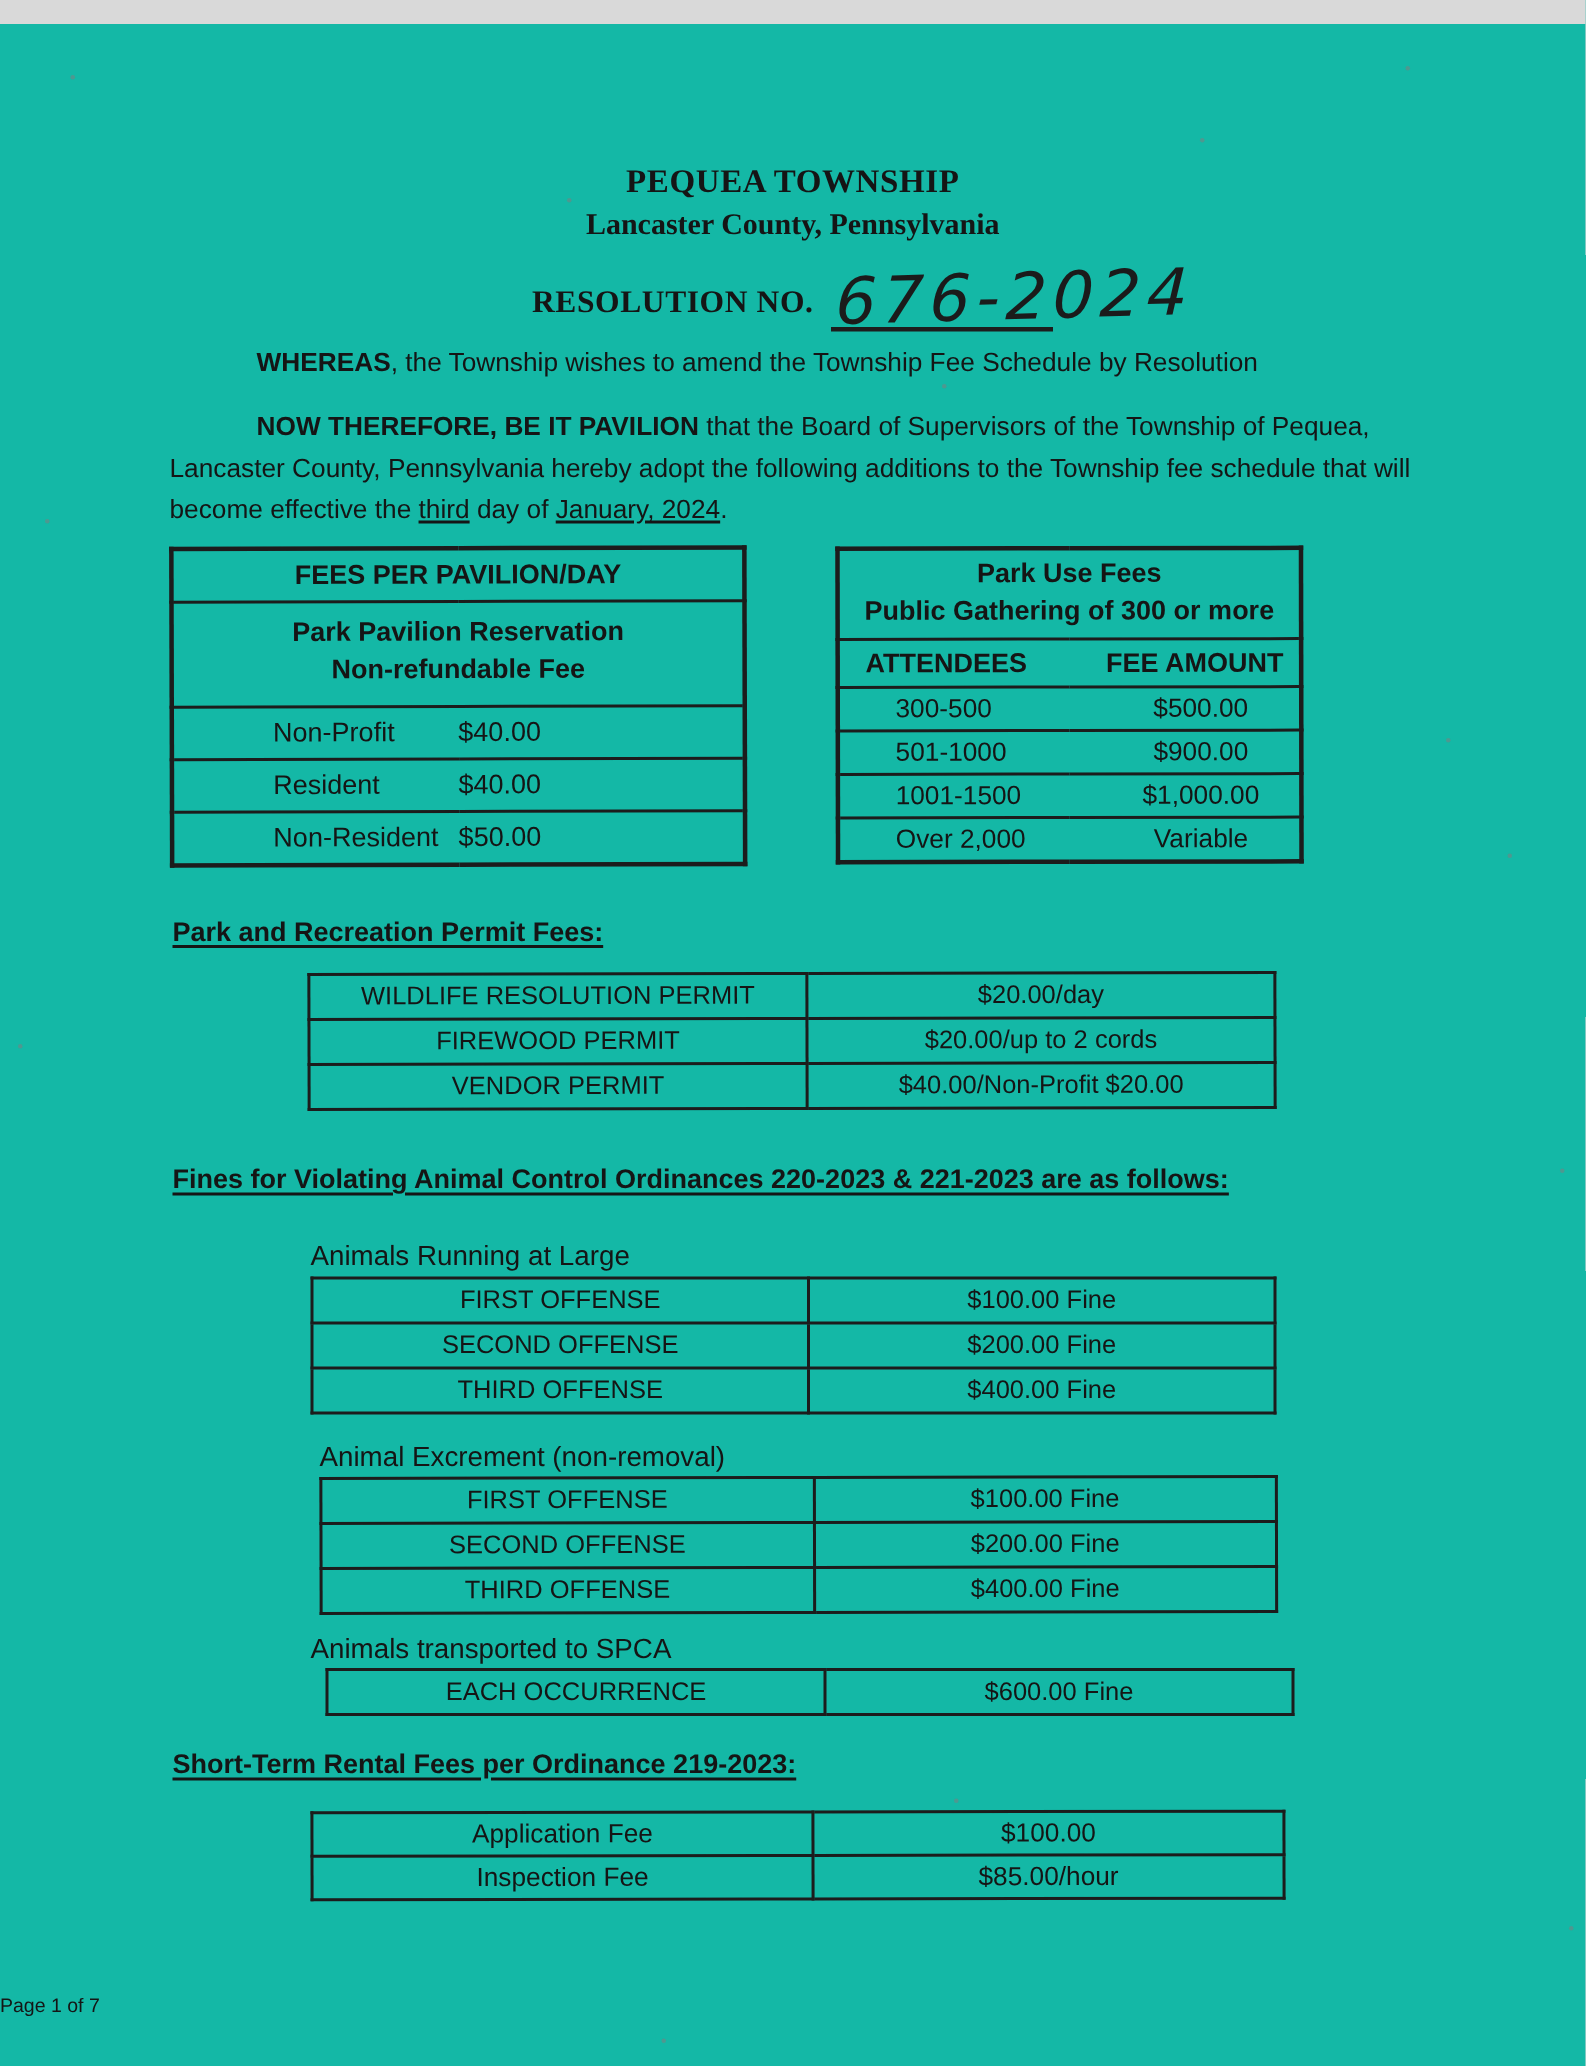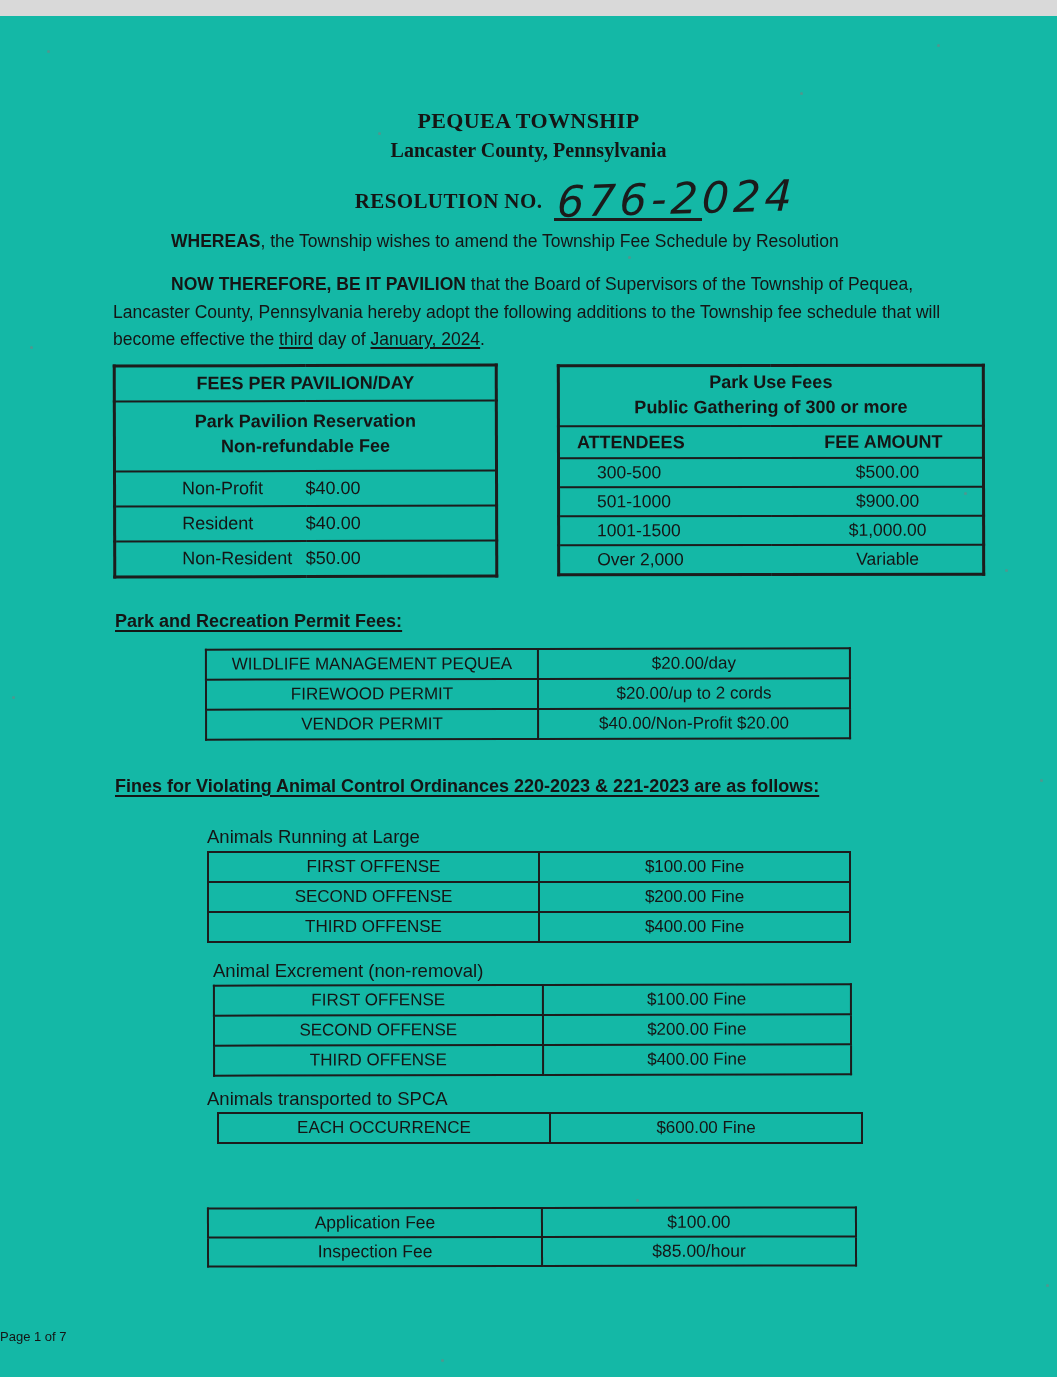--- a/index.html
+++ b/index.html
@@ -51,21 +51,21 @@
   
   .tbl{border:3px solid #1c1c1c;}
   .tbl tr{border-bottom:2.5px solid #1c1c1c;}
   .tbl td{padding:0;font-size:18px;}
   .tcap{text-align:center;font-weight:bold;line-height:25px;}
   .tsub{text-align:center;font-weight:bold;height:33px;}
   .tbl-pavilion{left:113px;top:348px;width:385px;transform:rotate(-.15deg);}
   .tbl-pavilion .tcap{padding:7px 0 11px;}
   .tbl-pavilion .lbl{padding-left:66px;height:33px;}
   .tbl-pavilion .val{width:115px;}
-  .tbl-parkuse{left:557px;top:348px;width:428px;transform:rotate(-.1deg);}
+  .tbl-parkuse{left:557px;top:348px;width:312px;transform:rotate(-.1deg);}
   .tbl-parkuse .tcap{padding:3px 0 5px;}
   .tbl-parkuse .colhead td{font-weight:bold;height:30px;}
   .tbl-parkuse .ath{padding-left:17px;}
   .tbl-parkuse .fah{text-align:center;padding-left:14px;}
   .tbl-parkuse .lbl{padding-left:37px;height:27px;font-size:17.5px;}
   .tbl-parkuse .val{text-align:center;padding-left:22px;font-size:17.5px;}
   
   .dtbl{border:2.5px solid #1c1c1c;}
   .dtbl td{
     border:2.5px solid #1c1c1c;
@@ -184,21 +184,21 @@
       <td class="lbl">Over 2,000</td>
       <td class="val">Variable</td>
     </tr>
   </tbody>
     </table>
 
   <div class="heading h-permit">Park and Recreation Permit Fees:</div>
   <table class="dtbl tbl-permit">
     <tbody>
         <tr>
-      <td class="c1">WILDLIFE MANAGEMENT PEQUEA</td>
+      <td class="c1">WILDLIFE RESOLUTION PERMIT</td>
       <td>$20.00/day</td>
     </tr>
     <tr>
       <td class="c1">FIREWOOD PERMIT</td>
       <td>$20.00/up to 2 cords</td>
     </tr>
     <tr>
       <td class="c1">VENDOR PERMIT</td>
       <td>$40.00/Non-Profit $20.00</td>
     </tr>
@@ -246,20 +246,21 @@
   <div class="sublabel sl-spca">Animals transported to SPCA</div>
   <table class="dtbl tbl-spca">
     <tbody>
         <tr>
       <td class="c1">EACH OCCURRENCE</td>
       <td>$600.00 Fine</td>
     </tr>
   </tbody>
     </table>
 
+  <div class="heading h-rental">Short-Term Rental Fees per Ordinance 219-2023:</div>
   <table class="dtbl tbl-rental">
     <tbody>
         <tr>
       <td class="c1">Application Fee</td>
       <td>$100.00</td>
     </tr>
     <tr>
       <td class="c1">Inspection Fee</td>
       <td>$85.00/hour</td>
     </tr>

